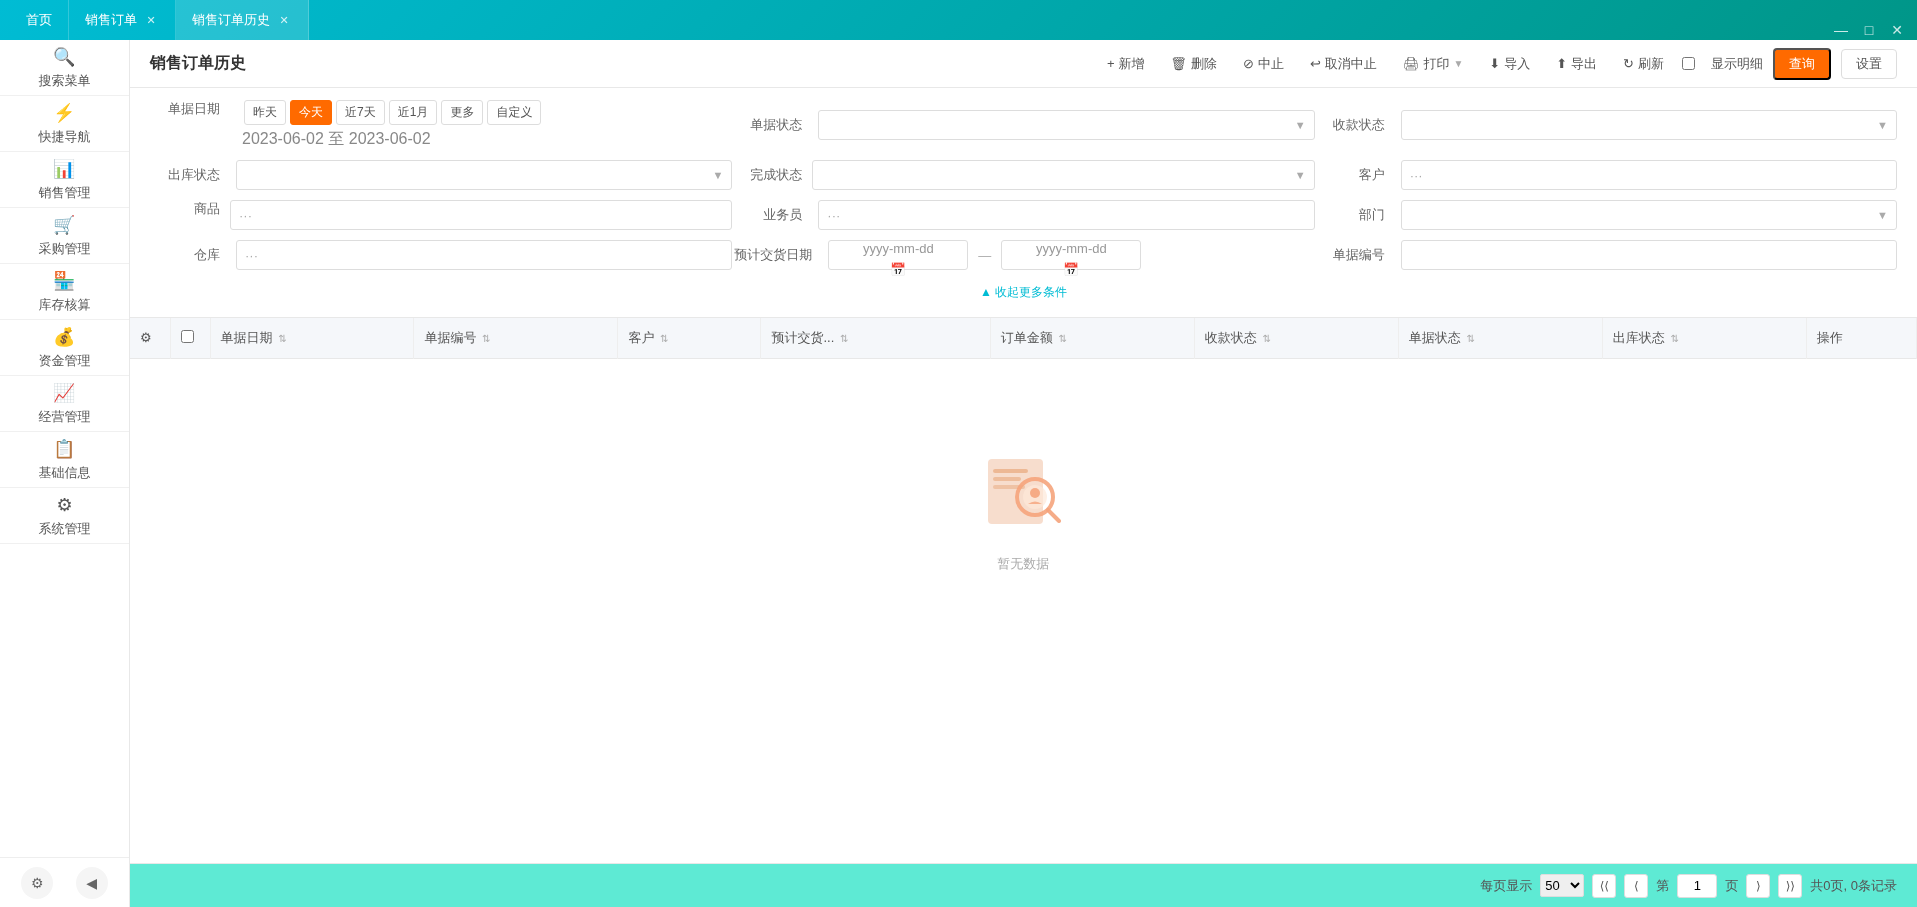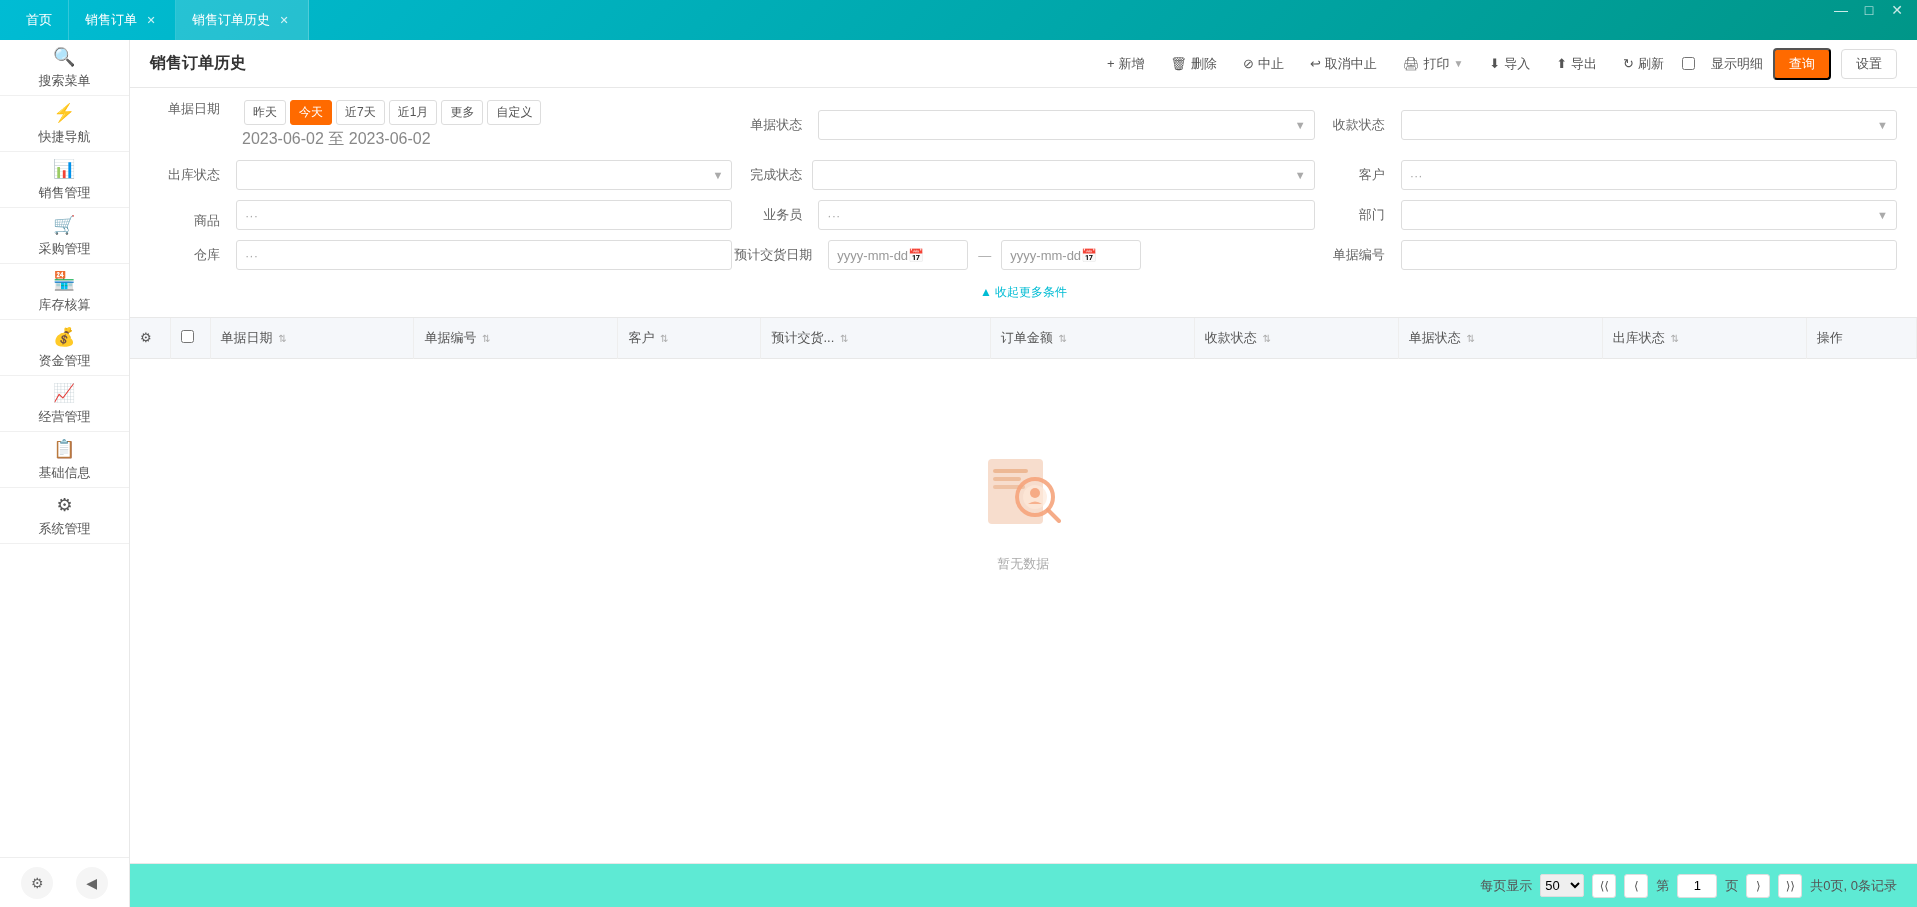--- a/index.html
+++ b/index.html
@@ -3,21 +3,21 @@
   <meta charset="utf-8">
   <style>
     * { box-sizing: border-box; margin: 0; padding: 0; font-family: 'Microsoft YaHei', Arial, sans-serif; font-size: 13px; }
     body { display: flex; flex-direction: column; height: 907px; width: 1917px; overflow: hidden; background: #f5f5f5; }
 
     
     .top-bar {
       height: 40px;
       background: linear-gradient(135deg, #00bcd4, #009688);
       display: flex;
-      align-items: flex-start;
+      align-items: flex-end;
       padding: 0 10px;
       gap: 0;
       flex-shrink: 0;
     }
     .tab-item {
       height: 40px;
       padding: 0 16px;
       display: flex;
       align-items: center;
       color: #fff;
@@ -216,24 +216,25 @@
       display: flex; align-items: center;
       background: #fff;
     }
     .date-input {
       height: 30px;
       border: 1px solid #ddd;
       border-radius: 3px;
       padding: 0 8px;
       color: #999;
       font-size: 13px;
-      display: flex; align-items: center; 
+      display: flex; align-items: center; gap: 6px;
       background: #fff;
       cursor: pointer;
       width: 140px;
+      flex-direction: column;
     }
     .date-separator { color: #aaa; margin: 0 4px; }
     .collapse-bar {
       text-align: center;
       padding: 4px;
       cursor: pointer;
       color: #00bcd4;
       font-size: 12px;
       margin-top: 4px;
     }
@@ -494,21 +495,21 @@
         </div>
         <div style="display:flex;align-items:center;flex:1;gap:6px;">
           <span class="filter-label">客户</span>
           <div class="text-input">
             <span style="color:#aaa;">···</span>
           </div>
         </div>
       </div>
 
       <div class="filter-row">
-        <div style="display:flex;align-items:flex-end;flex:1;gap:6px;">
+        <div style="display:flex;align-items:flex-start;flex:1;">
           <span class="filter-label">商品</span>
           <div class="text-input">
             <span style="color:#aaa;">···</span>
           </div>
         </div>
         <div style="display:flex;align-items:center;flex:1;gap:6px;">
           <span class="filter-label">业务员</span>
           <div class="text-input">
             <span style="color:#aaa;">···</span>
           </div>

